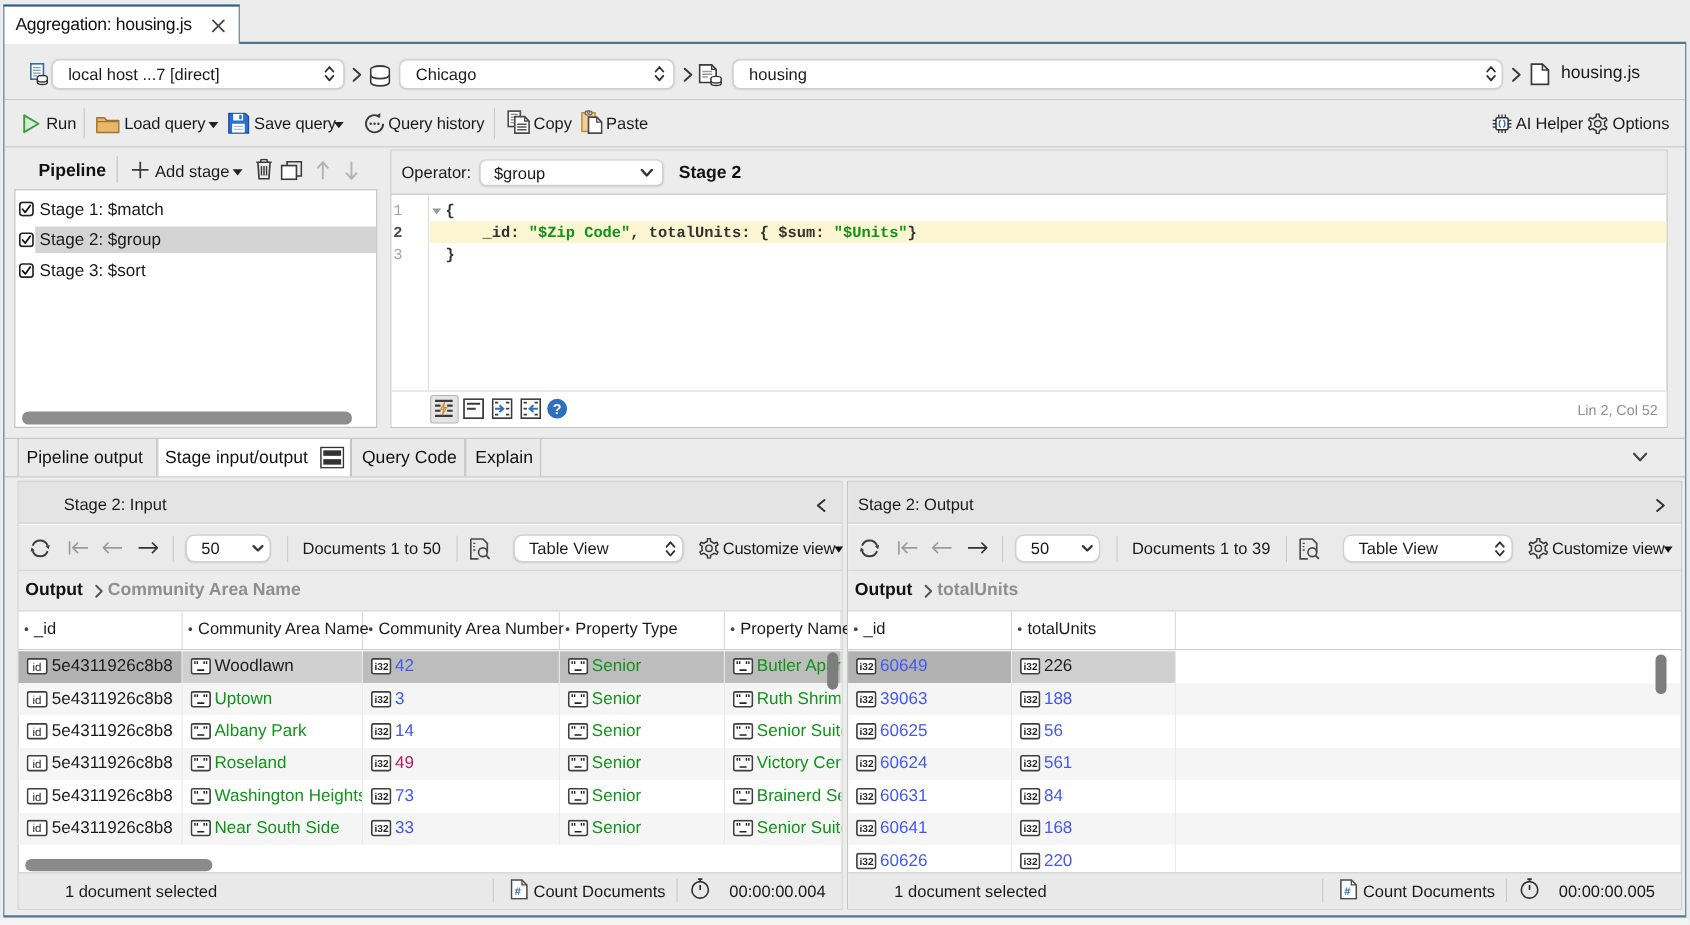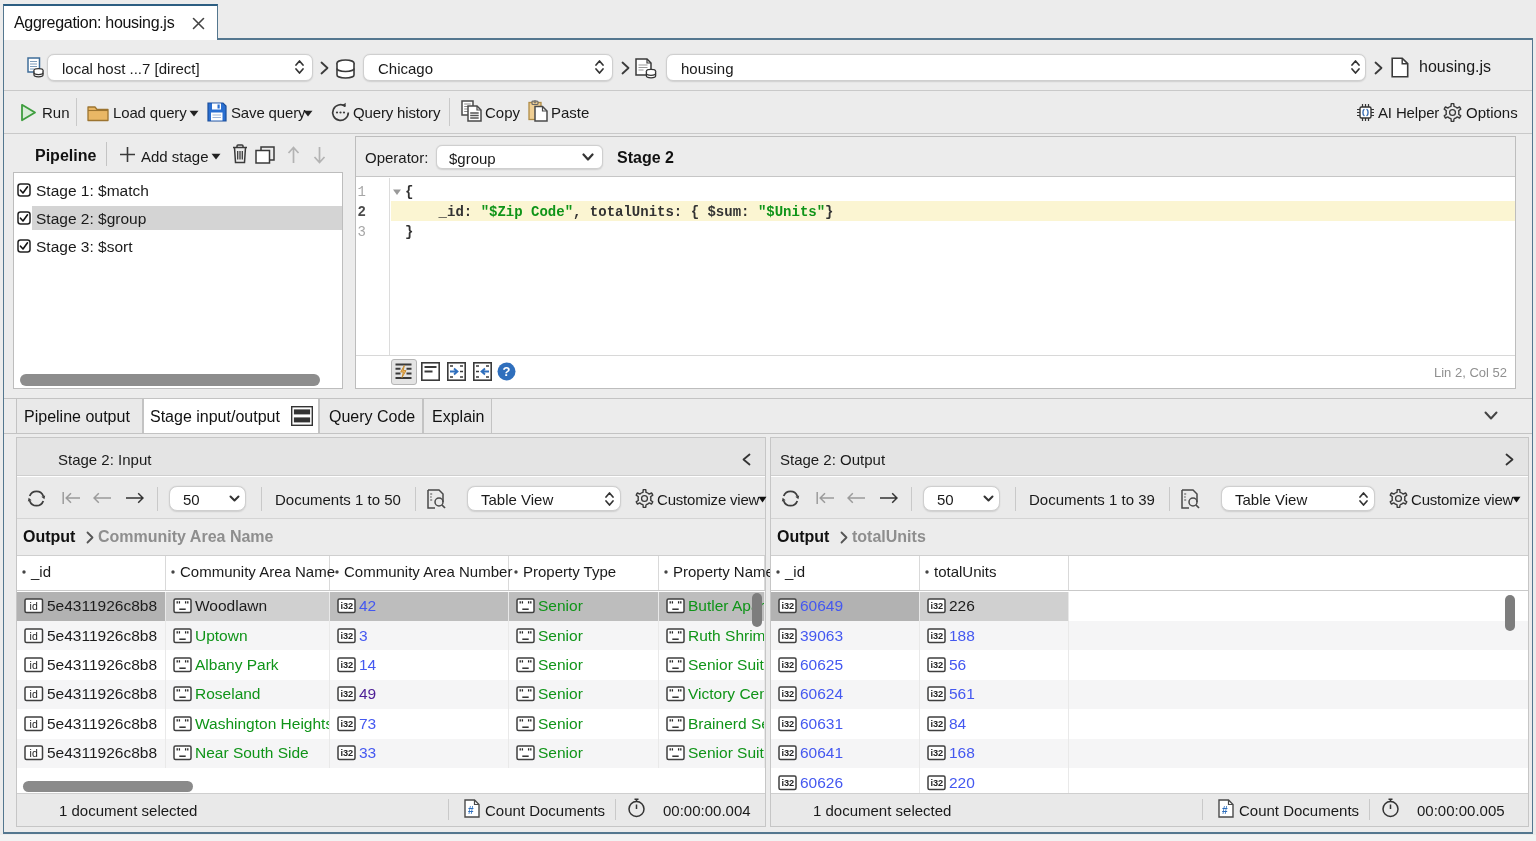--- a/index.html
+++ b/index.html
@@ -461,21 +461,21 @@
       <path d="M4.2 3.2 v2.4 M6.4 3.2 v2.4 M12.6 3.2 v2.4 M14.8 3.2 v2.4" stroke="#222" stroke-width="1.3"></path>
       <path d="M6.3 11.2 h6.4" stroke="#222" stroke-width="1.4"></path>
     </svg>
     <span style="color:#0f9418;">Roseland</span>
   </div>
 <div class="abs" style="left:337px;top:679.7px;width:172px;height:29.4px;display:flex;align-items:center;overflow:hidden;white-space:nowrap;font-size:15.5px;">
     <svg width="19" height="16" viewBox="0 0 19 16" style="flex:0 0 auto;margin-right:3px;">
       <rect x="1" y="1" width="17" height="13.5" rx="1.5" fill="#fff" stroke="#3f3f3f" stroke-width="1.5"></rect>
       <text x="9.8" y="11.3" text-anchor="middle" font-family="Liberation Sans" font-size="9.2" font-weight="bold" fill="#222">i32</text>
     </svg>
-    <span style="color:#4c1d95;">49</span>
+    <span style="color:#be185d;">49</span>
   </div>
 <div class="abs" style="left:516px;top:679.7px;width:143px;height:29.4px;display:flex;align-items:center;overflow:hidden;white-space:nowrap;font-size:15.5px;">
     <svg width="19" height="16" viewBox="0 0 19 16" style="flex:0 0 auto;margin-right:3px;">
       <rect x="1" y="1" width="17" height="13.5" rx="1.5" fill="#fff" stroke="#3f3f3f" stroke-width="1.5"></rect>
       <path d="M4.2 3.2 v2.4 M6.4 3.2 v2.4 M12.6 3.2 v2.4 M14.8 3.2 v2.4" stroke="#222" stroke-width="1.3"></path>
       <path d="M6.3 11.2 h6.4" stroke="#222" stroke-width="1.4"></path>
     </svg>
     <span style="color:#0f9418;">Senior</span>
   </div>
 <div class="abs" style="left:666px;top:679.7px;width:99px;height:29.4px;display:flex;align-items:center;overflow:hidden;white-space:nowrap;font-size:15.5px;">

